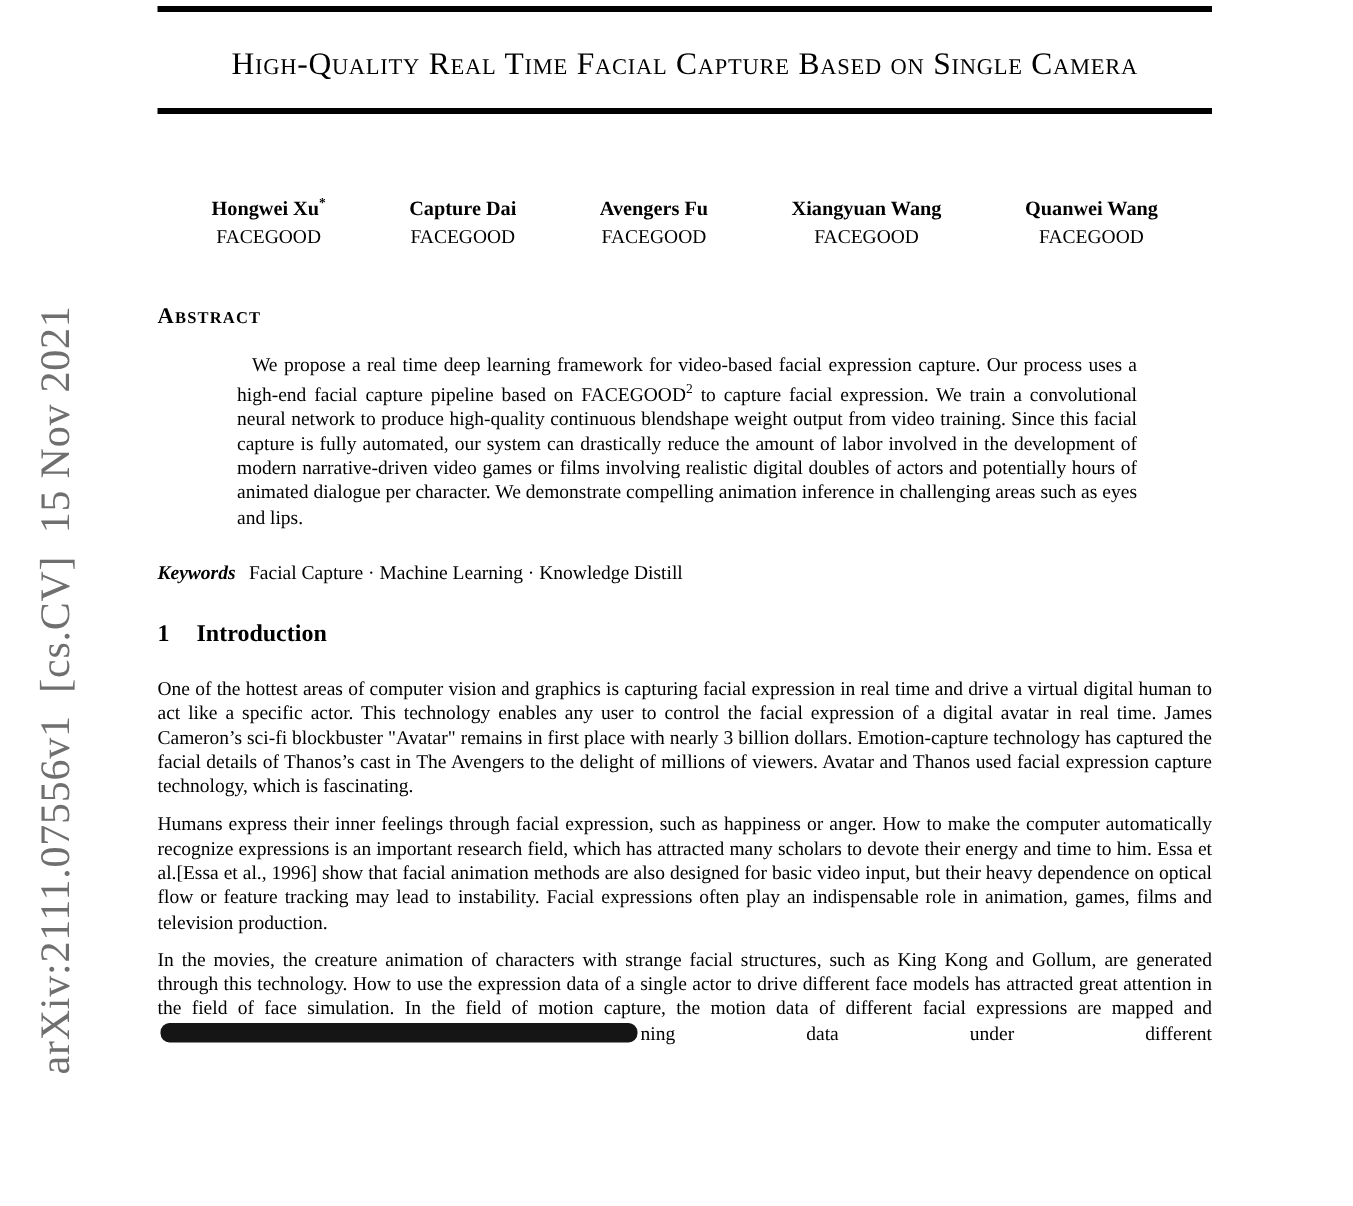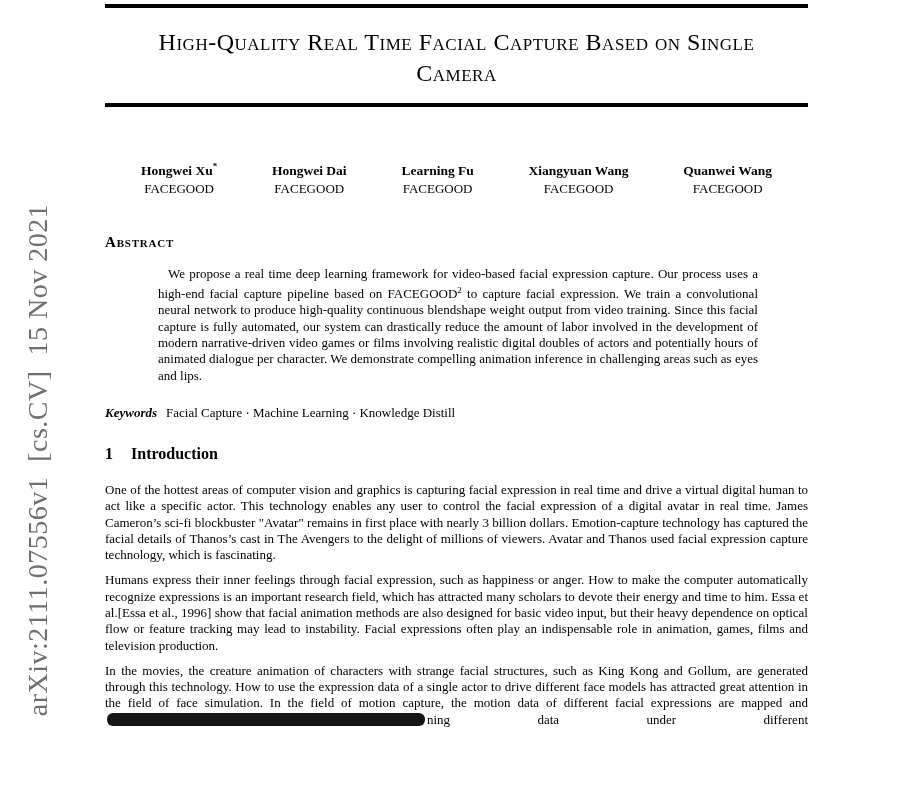--- a/index.html
+++ b/index.html
@@ -27,21 +27,21 @@
     left: 105px;
     top: 0;
     width: 703px;
   }
   .rule { height: 4px; background: #000000; }
   .rule-top { margin-top: 4px; }
   .rule-bottom { margin-top: 14px; }
   .title {
     max-width: 655px;
     margin: 19px auto 0;
-    font-size: 24px;
+    font-size: 21px;
     font-weight: normal;
     font-variant: small-caps;
     line-height: 31px;
     text-align: center;
     letter-spacing: 0.5px;
   }
   .authors {
     display: flex;
     justify-content: space-between;
     padding: 0 36px;
@@ -106,25 +106,25 @@
     <h1 class="title">High-Quality Real Time Facial Capture Based on Single Camera</h1>
 
     <div class="rule rule-bottom"></div>
 
     <div class="authors">
       <div class="author">
         <div class="author-name"><span>Hongwei Xu</span><sup>*</sup></div>
         <div class="author-affil">FACEGOOD</div>
       </div>
       <div class="author">
-        <div class="author-name"><span>Hongwei Dai</span><sup></sup></div>
+        <div class="author-name"><span>Capture Dai</span><sup></sup></div>
         <div class="author-affil">FACEGOOD</div>
       </div>
       <div class="author">
-        <div class="author-name"><span>Learning Fu</span><sup></sup></div>
+        <div class="author-name"><span>Avengers Fu</span><sup></sup></div>
         <div class="author-affil">FACEGOOD</div>
       </div>
       <div class="author">
         <div class="author-name"><span>Xiangyuan Wang</span><sup></sup></div>
         <div class="author-affil">FACEGOOD</div>
       </div>
       <div class="author">
         <div class="author-name"><span>Quanwei Wang</span><sup></sup></div>
         <div class="author-affil">FACEGOOD</div>
       </div>

